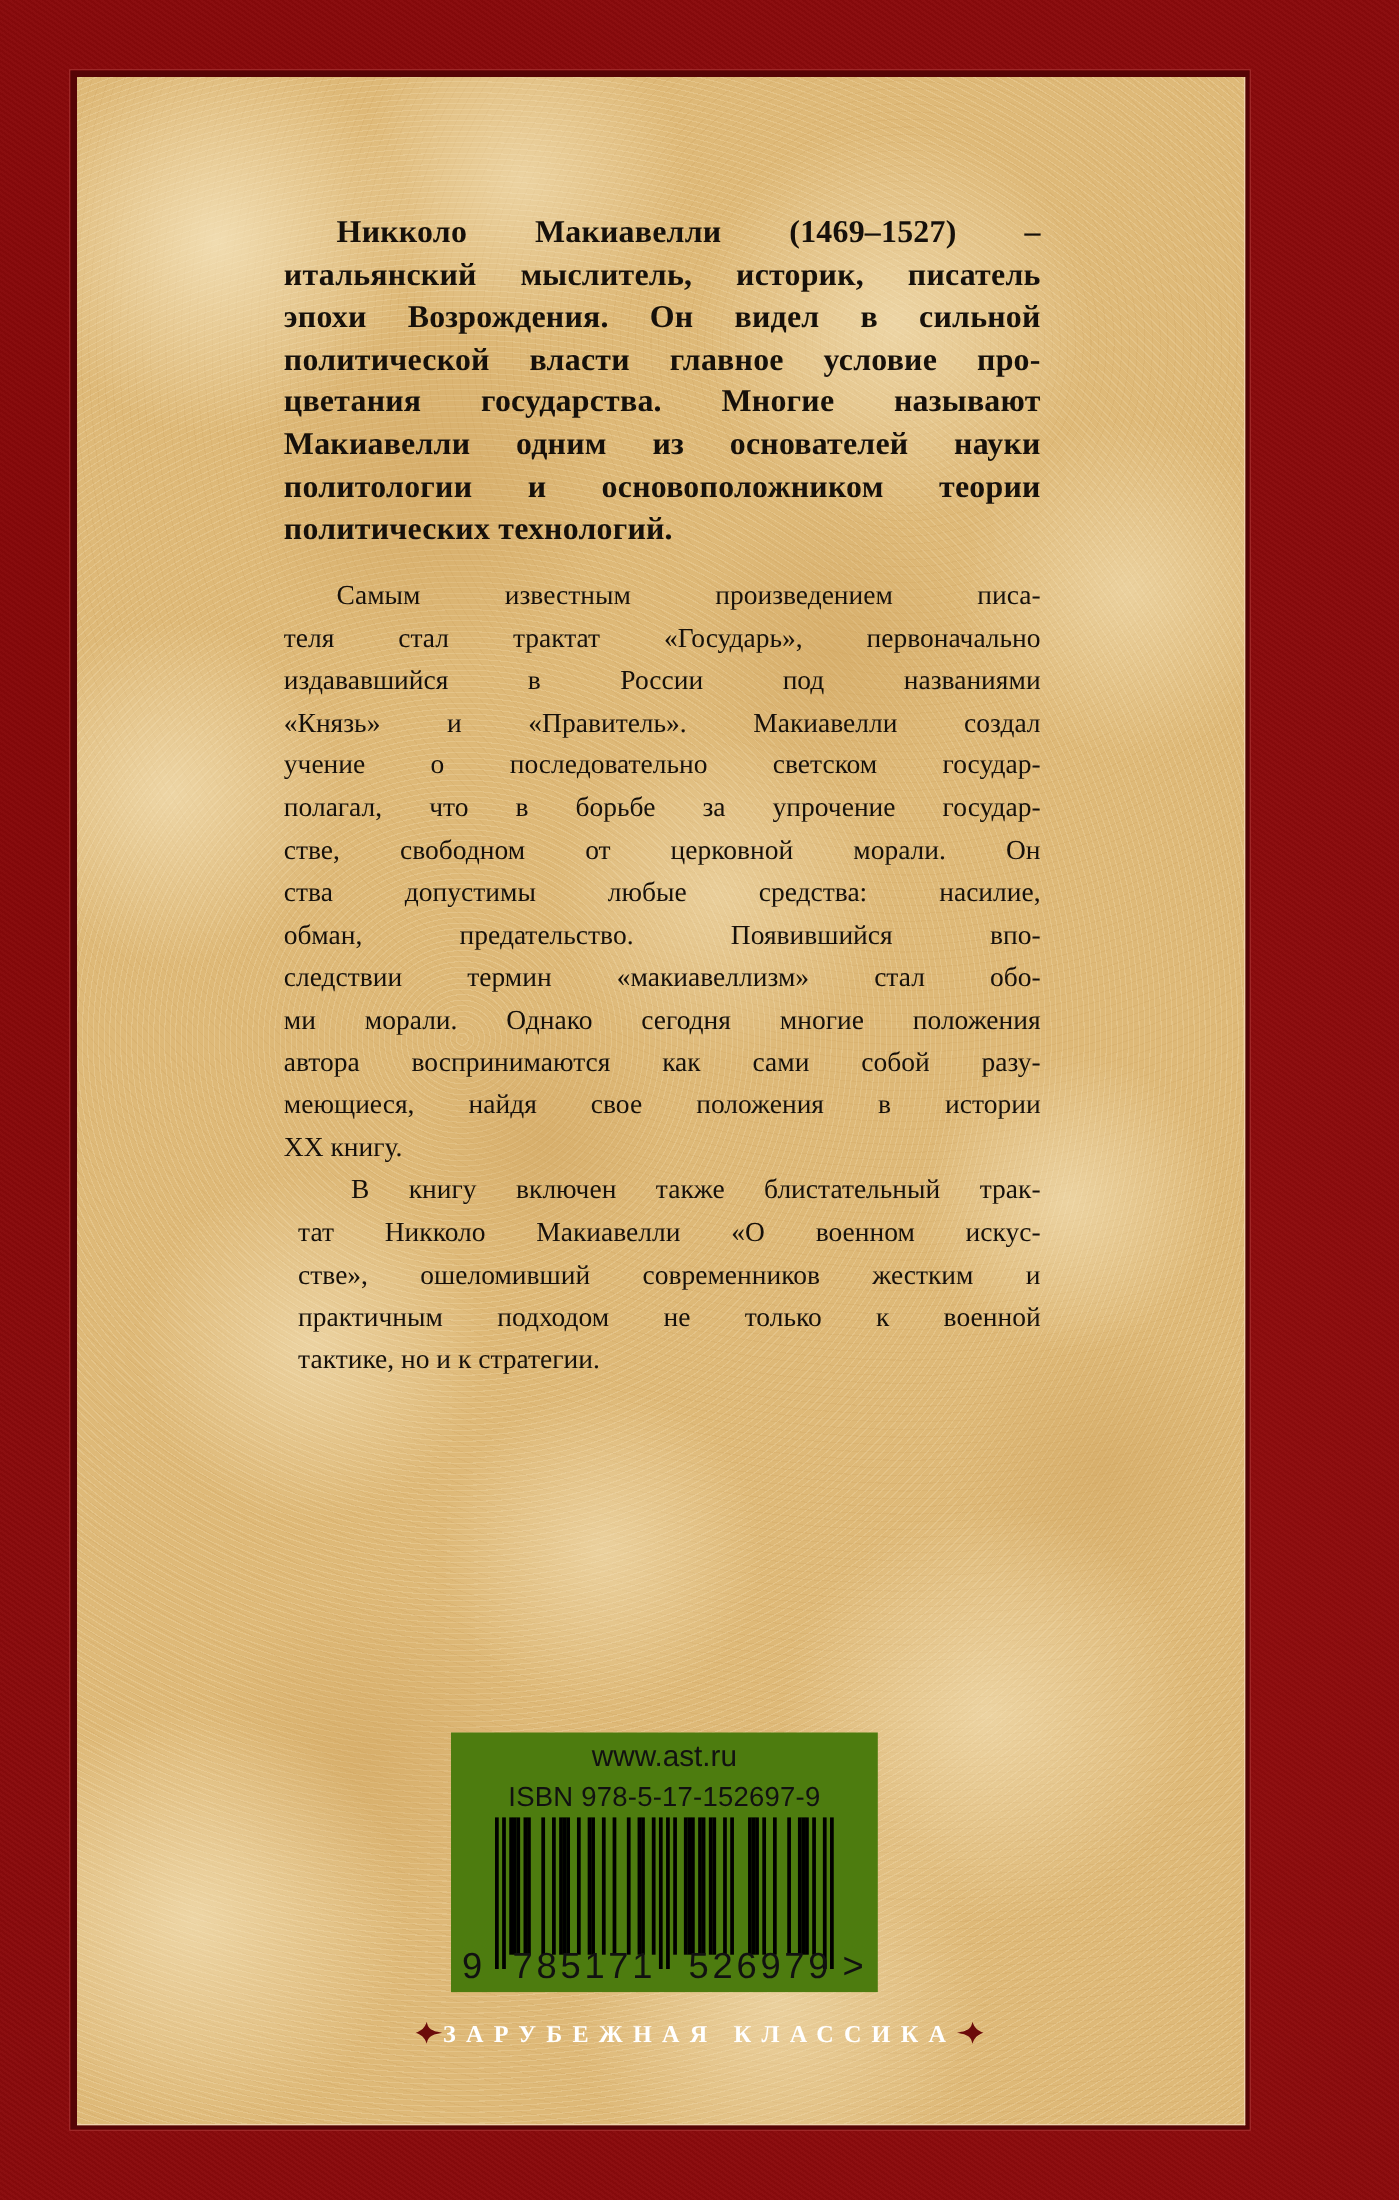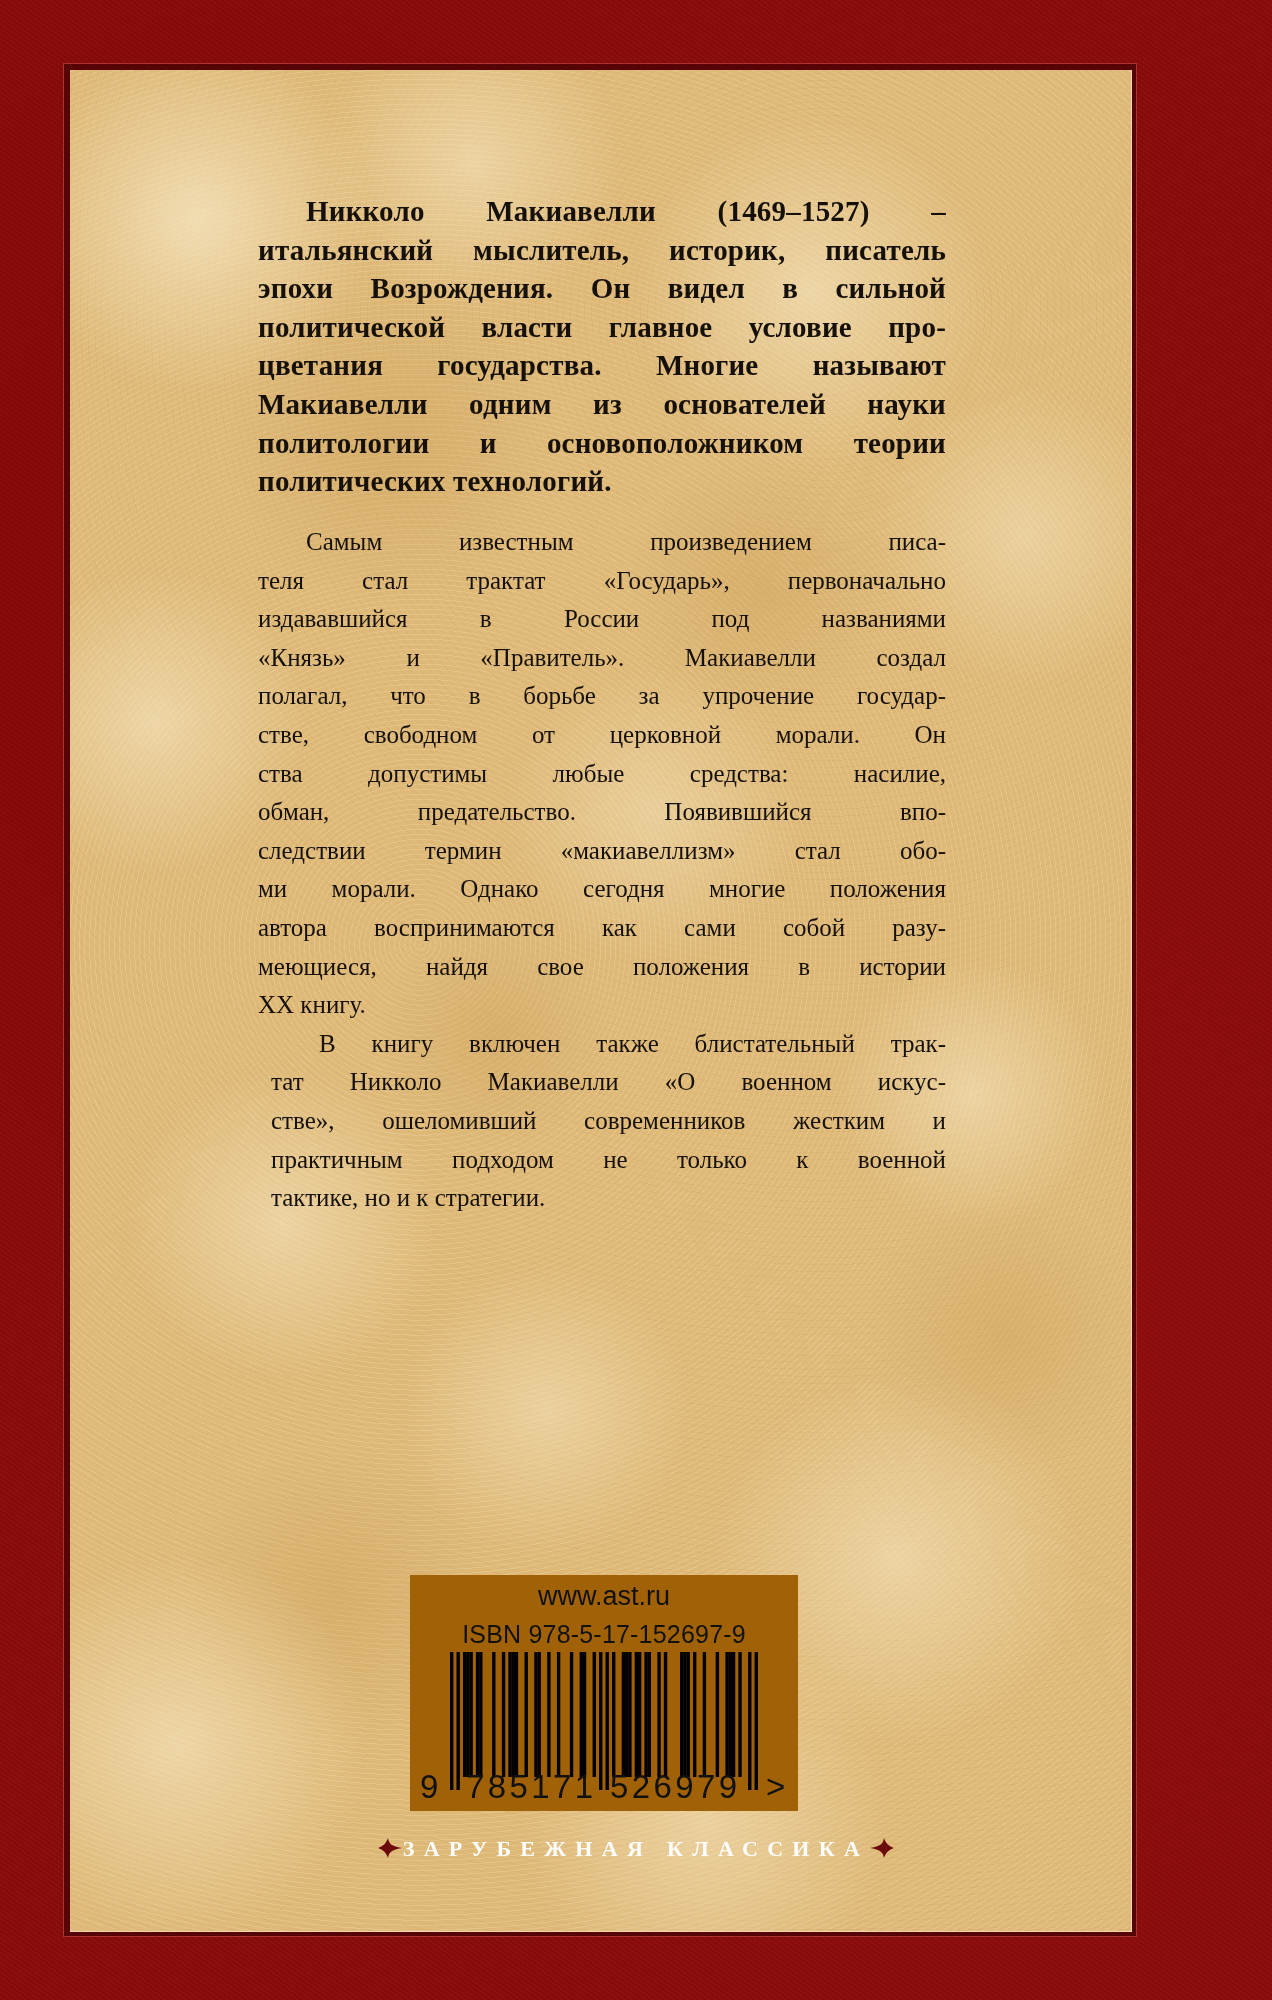--- a/index.html
+++ b/index.html
@@ -65,21 +65,21 @@
     }
     .line.last { text-align-last: left; }
     .line.indent { padding-left: 48px; }
 
     .bold-block { top: 164px; font-size: 29px; font-weight: bold; letter-spacing: 0.2px; margin-top: 28px; }
     .regular-block { top: 523px; font-size: 25px; font-weight: normal; }
     .p3 { margin-top: 0; margin-left: 13px; }
 
     .barcode-box {
       position: absolute; left: 410px; top: 1575px; width: 388px; height: 236px;
-      background: #a16207;
+      background: #4d7c0f;
     }
     .barcode-url {
       position: absolute; left: 0; width: 100%; top: 6px;
       text-align: center;
       font-family: "Liberation Sans", "DejaVu Sans", sans-serif;
       font-size: 27px; color: #111;
     }
     .barcode-isbn {
       position: absolute; left: 0; width: 100%; top: 45px;
       text-align: center;
@@ -124,20 +124,21 @@
   <span class="line">политологии и основоположником теории</span>
   <span class="line last">политических технологий.</span>
 </div>
 
 <div class="text-block regular-block">
   <div>
     <span class="line indent">Самым известным произведением писа-</span>
     <span class="line">теля стал трактат «Государь», первоначально</span>
     <span class="line">издававшийся в России под названиями</span>
     <span class="line">«Князь» и «Правитель». Макиавелли создал</span>
+    <span class="line">учение о последовательно светском государ-</span>
     <span class="line">полагал, что в борьбе за упрочение государ-</span>
     <span class="line">стве, свободном от церковной морали. Он</span>
     <span class="line">ства допустимы любые средства: насилие,</span>
     <span class="line">обман, предательство. Появившийся впо-</span>
     <span class="line">следствии термин «макиавеллизм» стал обо-</span>
     <span class="line">ми морали. Однако сегодня многие положения</span>
     <span class="line">автора воспринимаются как сами собой разу-</span>
     <span class="line">меющиеся, найдя свое положения в истории</span>
     <span class="line last">XX книгу.</span>
   </div>
@@ -195,21 +196,21 @@
       <rect x="265.68" y="0" width="3.39" height="125" fill="#000"></rect>
       <rect x="275.40" y="0" width="3.39" height="125" fill="#000"></rect>
       <rect x="278.64" y="0" width="3.39" height="125" fill="#000"></rect>
       <rect x="281.88" y="0" width="3.39" height="125" fill="#000"></rect>
       <rect x="288.36" y="0" width="3.39" height="125" fill="#000"></rect>
       <rect x="298.08" y="0" width="3.39" height="138" fill="#000"></rect>
       <rect x="304.56" y="0" width="3.39" height="138" fill="#000"></rect>
     </svg>
   <span class="barcode-digit" style="left:10px;">9</span>
   <span class="barcode-digit" style="left:56px; letter-spacing:3.4px;">785171</span>
-  <span class="barcode-digit" style="left:200px; letter-spacing:3.4px;">526979</span>
+  <span class="barcode-digit" style="left:216px; letter-spacing:3.4px;">526979</span>
   <span class="barcode-digit" style="left:356px;">&gt;</span>
 </div>
 
 <div class="series">
   <span class="orn">
     <svg width="26" height="22" viewBox="0 0 26 22" xmlns="http://www.w3.org/2000/svg">
       <path d="M1 11 C6 9 9 7 11 1 C12 6 13 9 25 11 C13 13 12 16 11 21 C9 15 6 13 1 11 Z" fill="#6b0a0a"></path>
     </svg>
   </span><span>ЗАРУБЕЖНАЯ КЛАССИКА</span><span class="orn">
     <svg width="26" height="22" viewBox="0 0 26 22" xmlns="http://www.w3.org/2000/svg">

